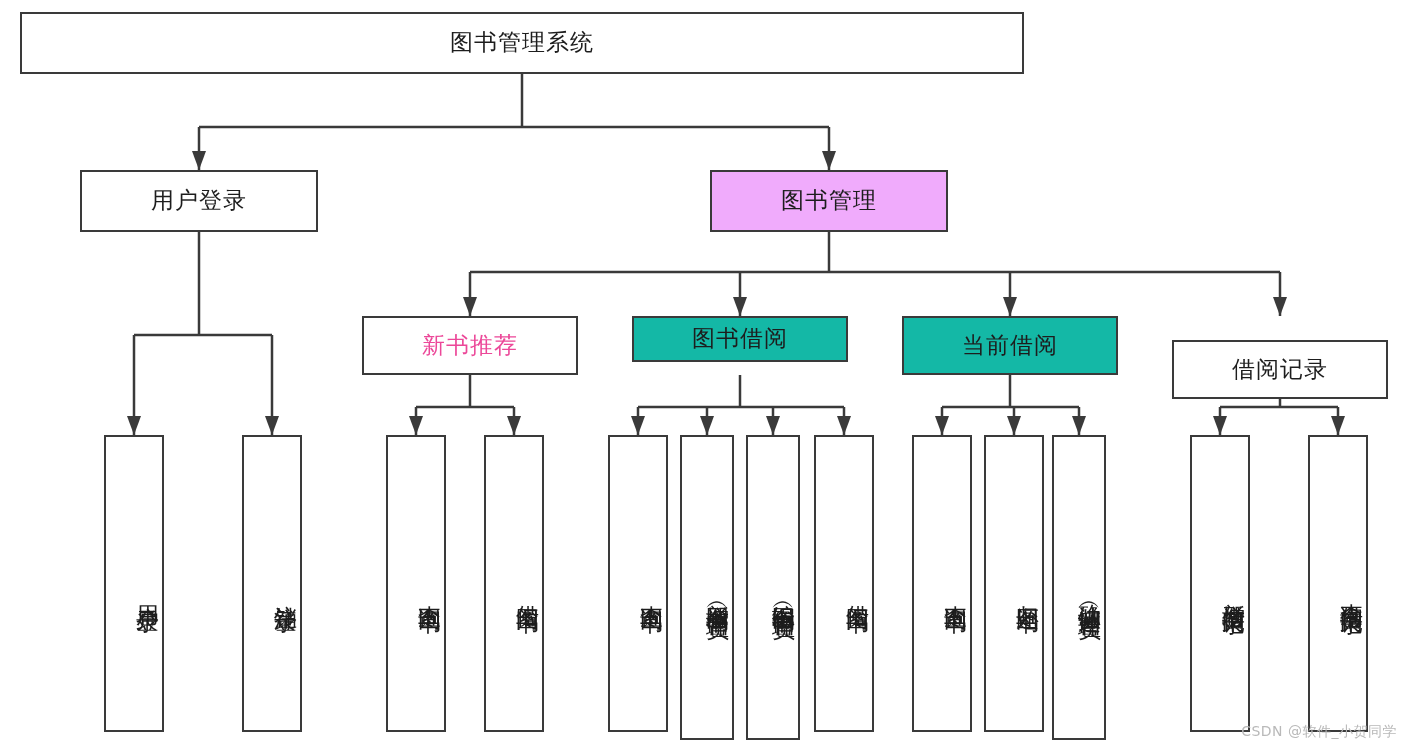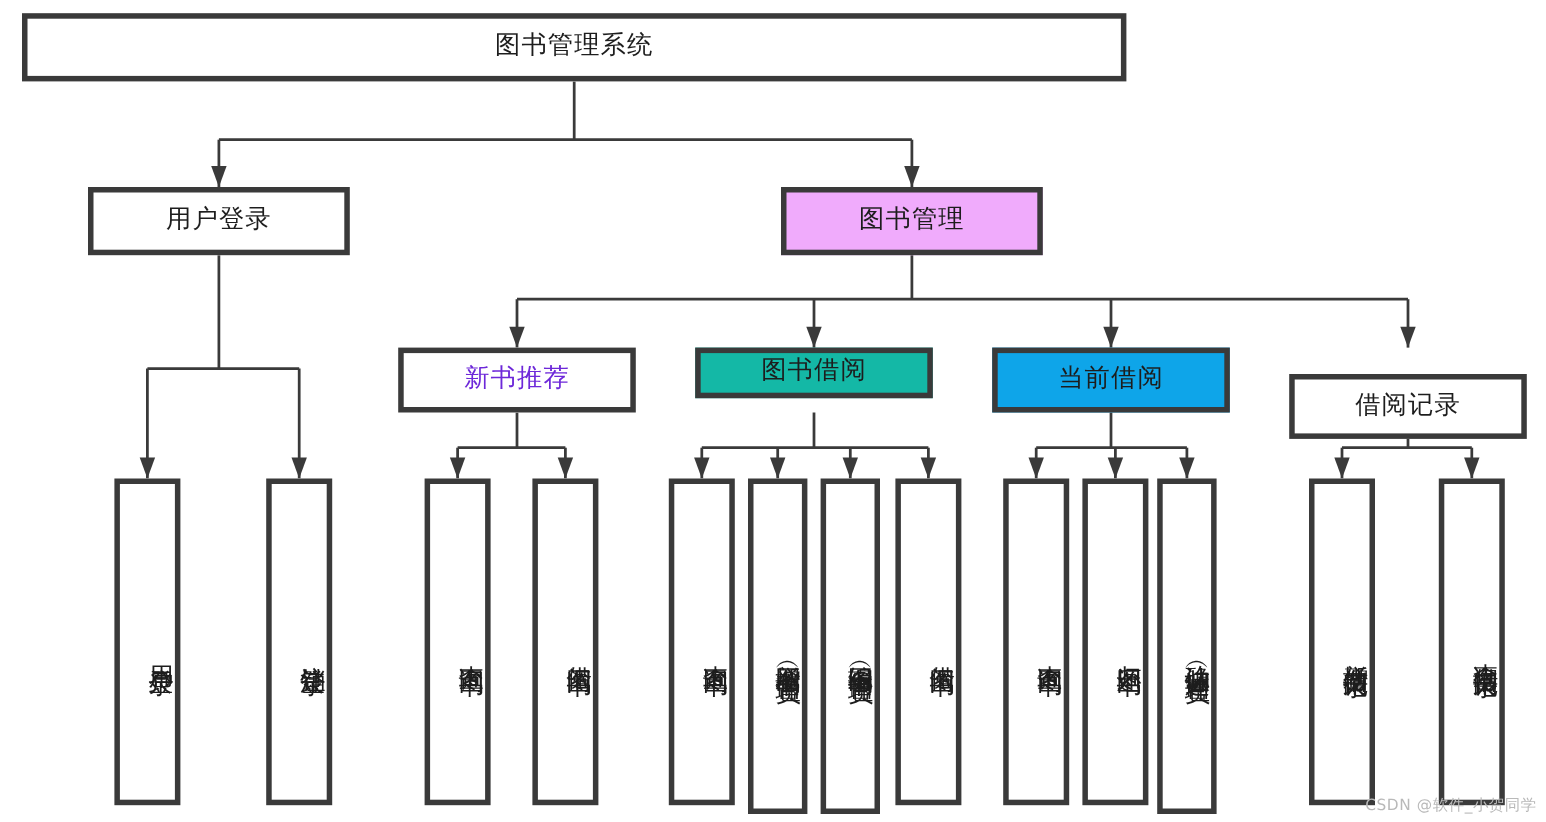--- a/index.html
+++ b/index.html
@@ -22,26 +22,25 @@
     left: 0;
     top: 0;
     width: 1405px;
     height: 747px;
     pointer-events: none;
   }
   .node {
     position: absolute;
     box-sizing: border-box;
     background: #ffffff;
-    border: 5px solid #15803d;
+    border: 2px solid #15803d;
     display: flex;
     align-items: center;
     justify-content: center;
     color: #1d1d1d;
-    font-family: Liberation Mono, monospace;
   }
   .node.horiz {
     font-size: 23px;
     letter-spacing: 1px;
     line-height: 1.2;
   }
   .node.vert {
     writing-mode: vertical-rl;
     text-orientation: upright;
     font-size: 23px;
@@ -129,27 +128,27 @@
   <div id="nodes">
       <div class="node horiz" style="left: 20px; top: 12px; width: 1004px; height: 62px; border-color: rgb(58, 58, 58); background: rgb(255, 255, 255); color: rgb(29, 29, 29);">
         <span>图书管理系统</span>
       </div>
       <div class="node horiz" style="left: 80px; top: 170px; width: 238px; height: 62px; border-color: rgb(58, 58, 58); background: rgb(255, 255, 255); color: rgb(29, 29, 29);">
         <span>用户登录</span>
       </div>
       <div class="node horiz" style="left: 710px; top: 170px; width: 238px; height: 62px; border-color: rgb(58, 58, 58); background: #f0abfc; color: rgb(29, 29, 29);">
         <span>图书管理</span>
       </div>
-      <div class="node horiz" style="left: 362px; top: 316px; width: 216px; height: 59px; border-color: rgb(58, 58, 58); background: rgb(255, 255, 255); color: #6d28d9; text-align: right;">
+      <div class="node horiz" style="left: 362px; top: 316px; width: 216px; height: 59px; border-color: rgb(58, 58, 58); background: rgb(255, 255, 255); color: #ec4899; text-align: right;">
         <span>新书推荐</span>
       </div>
       <div class="node horiz" style="left: 632px; top: 316px; width: 216px; height: 46px; border-color: rgb(58, 58, 58); background: #14b8a6; color: rgb(29, 29, 29);">
         <span>图书借阅</span>
       </div>
-      <div class="node horiz" style="left: 902px; top: 316px; width: 216px; height: 59px; border-color: rgb(58, 58, 58); background: #0ea5e9; color: rgb(29, 29, 29);">
+      <div class="node horiz" style="left: 902px; top: 316px; width: 216px; height: 59px; border-color: rgb(58, 58, 58); background: #14b8a6; color: rgb(29, 29, 29);">
         <span>当前借阅</span>
       </div>
       <div class="node horiz" style="left: 1172px; top: 316px; width: 216px; height: 59px; border-color: rgb(58, 58, 58); background: rgb(255, 255, 255); color: rgb(29, 29, 29); margin-top: 24px;">
         <span>借阅记录</span>
       </div>
       <div class="node vert" style="left: 104px; top: 435px; width: 60px; height: 297px; border-color: rgb(58, 58, 58); background: rgb(255, 255, 255); color: rgb(29, 29, 29);">
         <span class="vlabel">用户登录</span>
       </div>
       <div class="node vert" style="left: 242px; top: 435px; width: 60px; height: 297px; border-color: rgb(58, 58, 58); background: rgb(255, 255, 255); color: rgb(29, 29, 29);">
         <span class="vlabel">注销登录</span>

